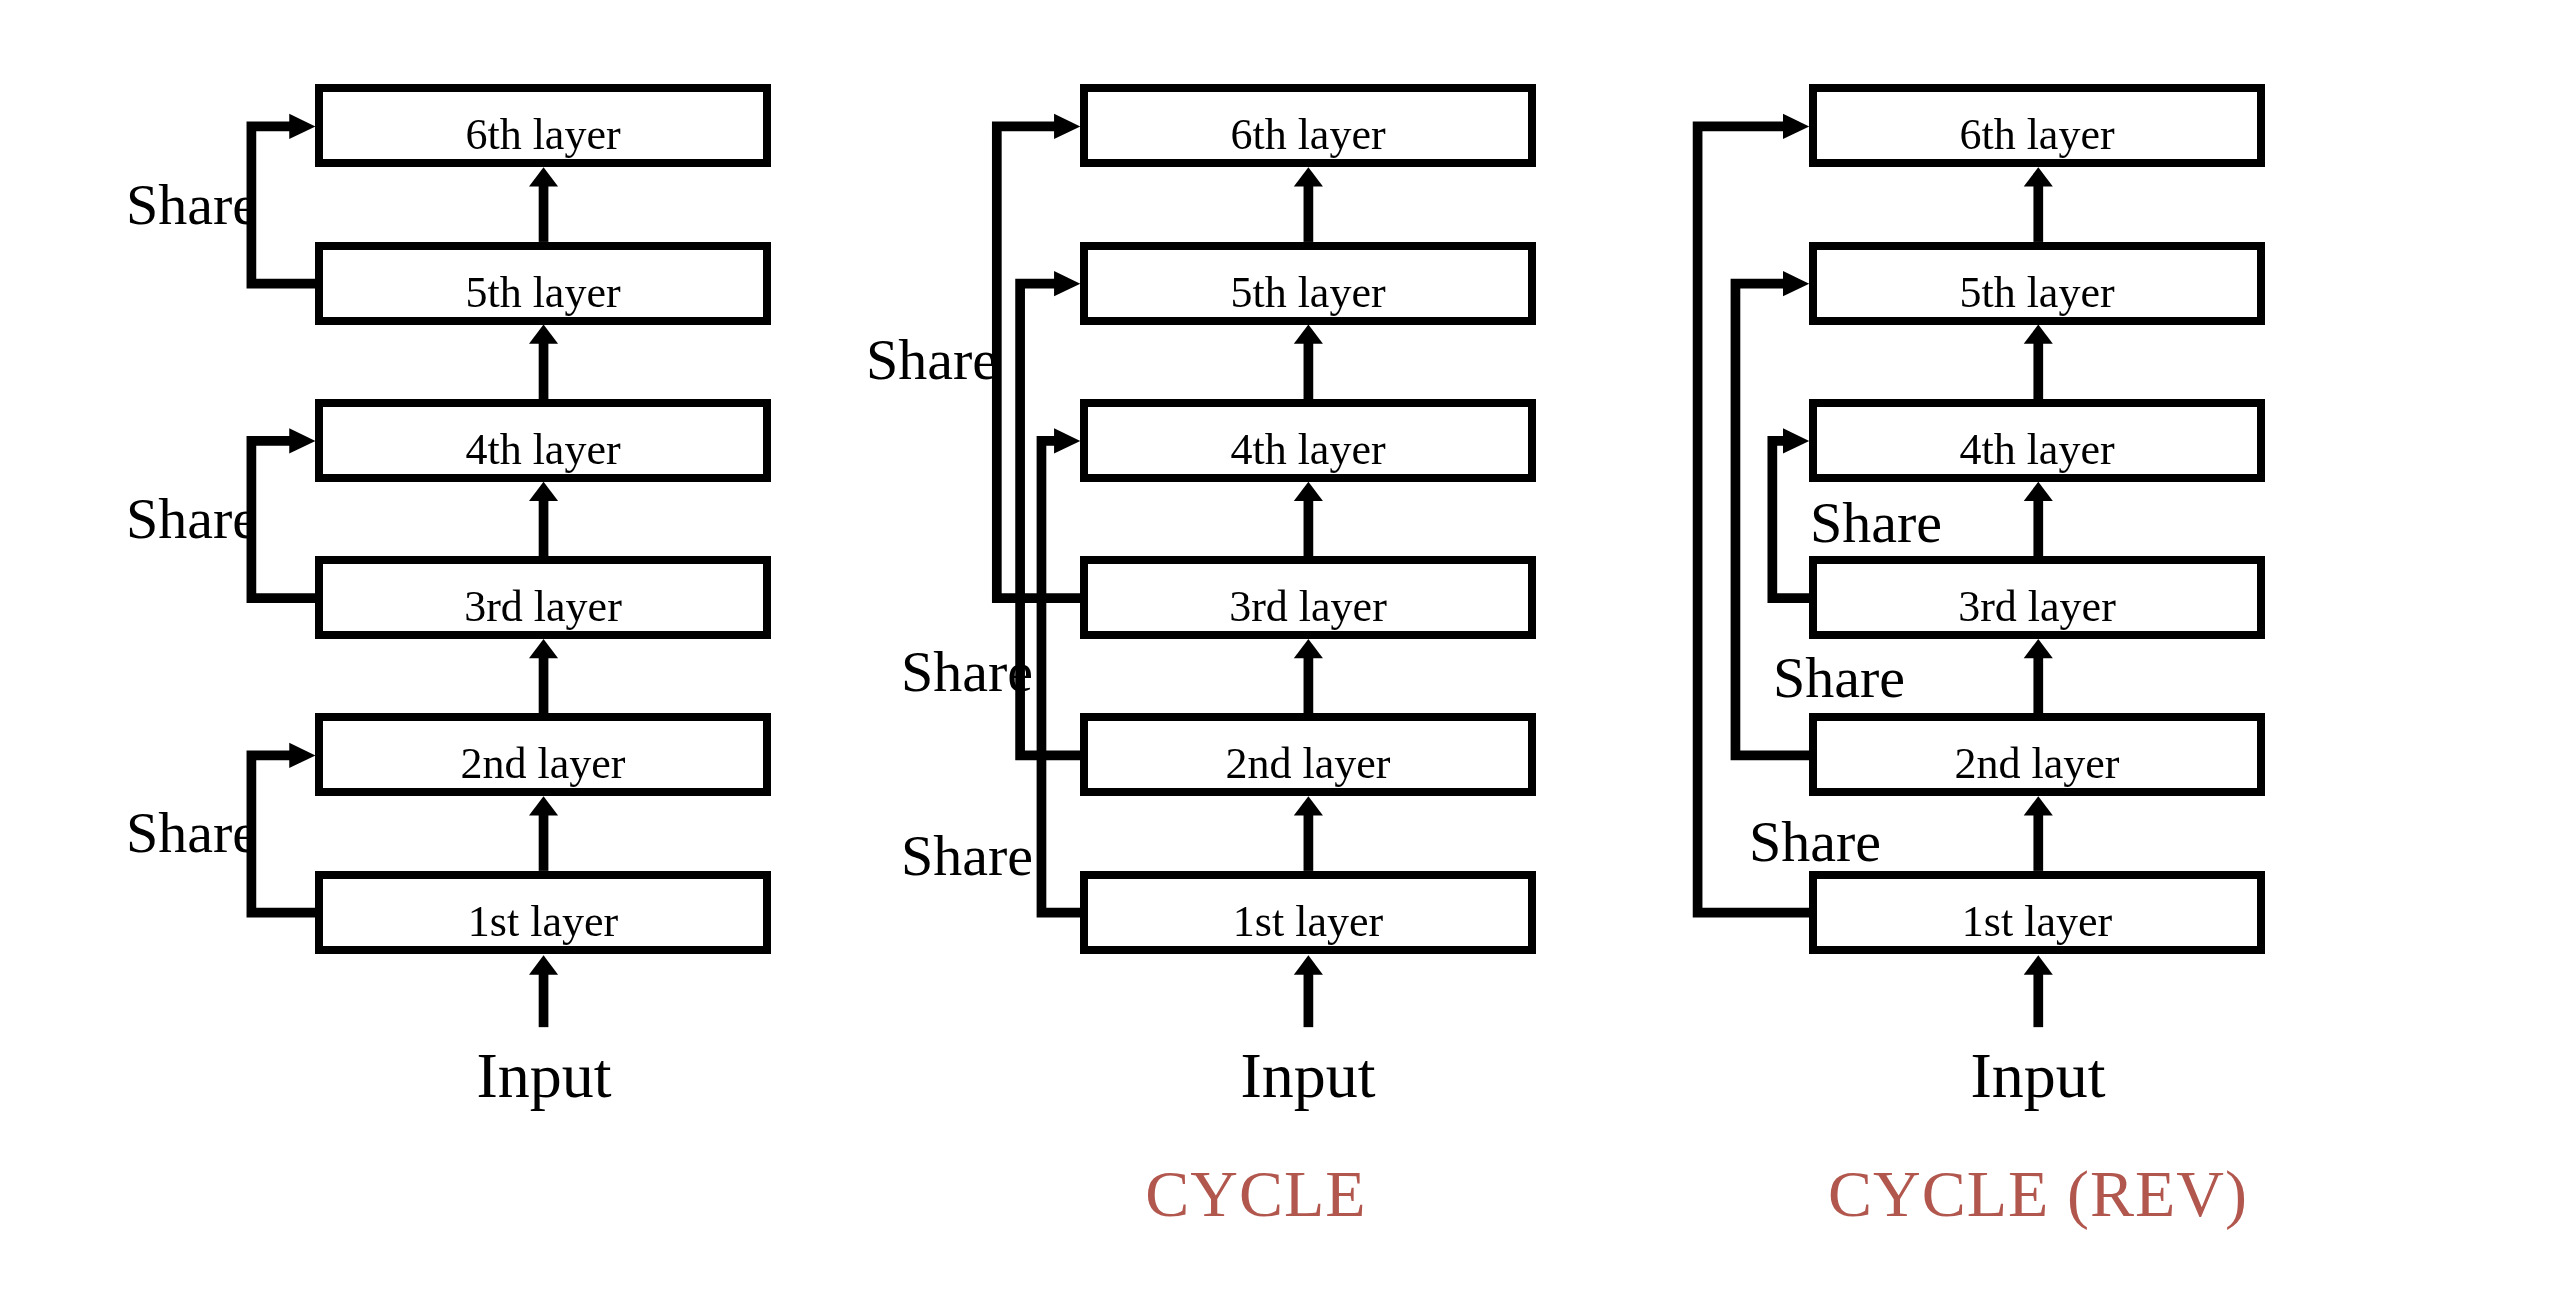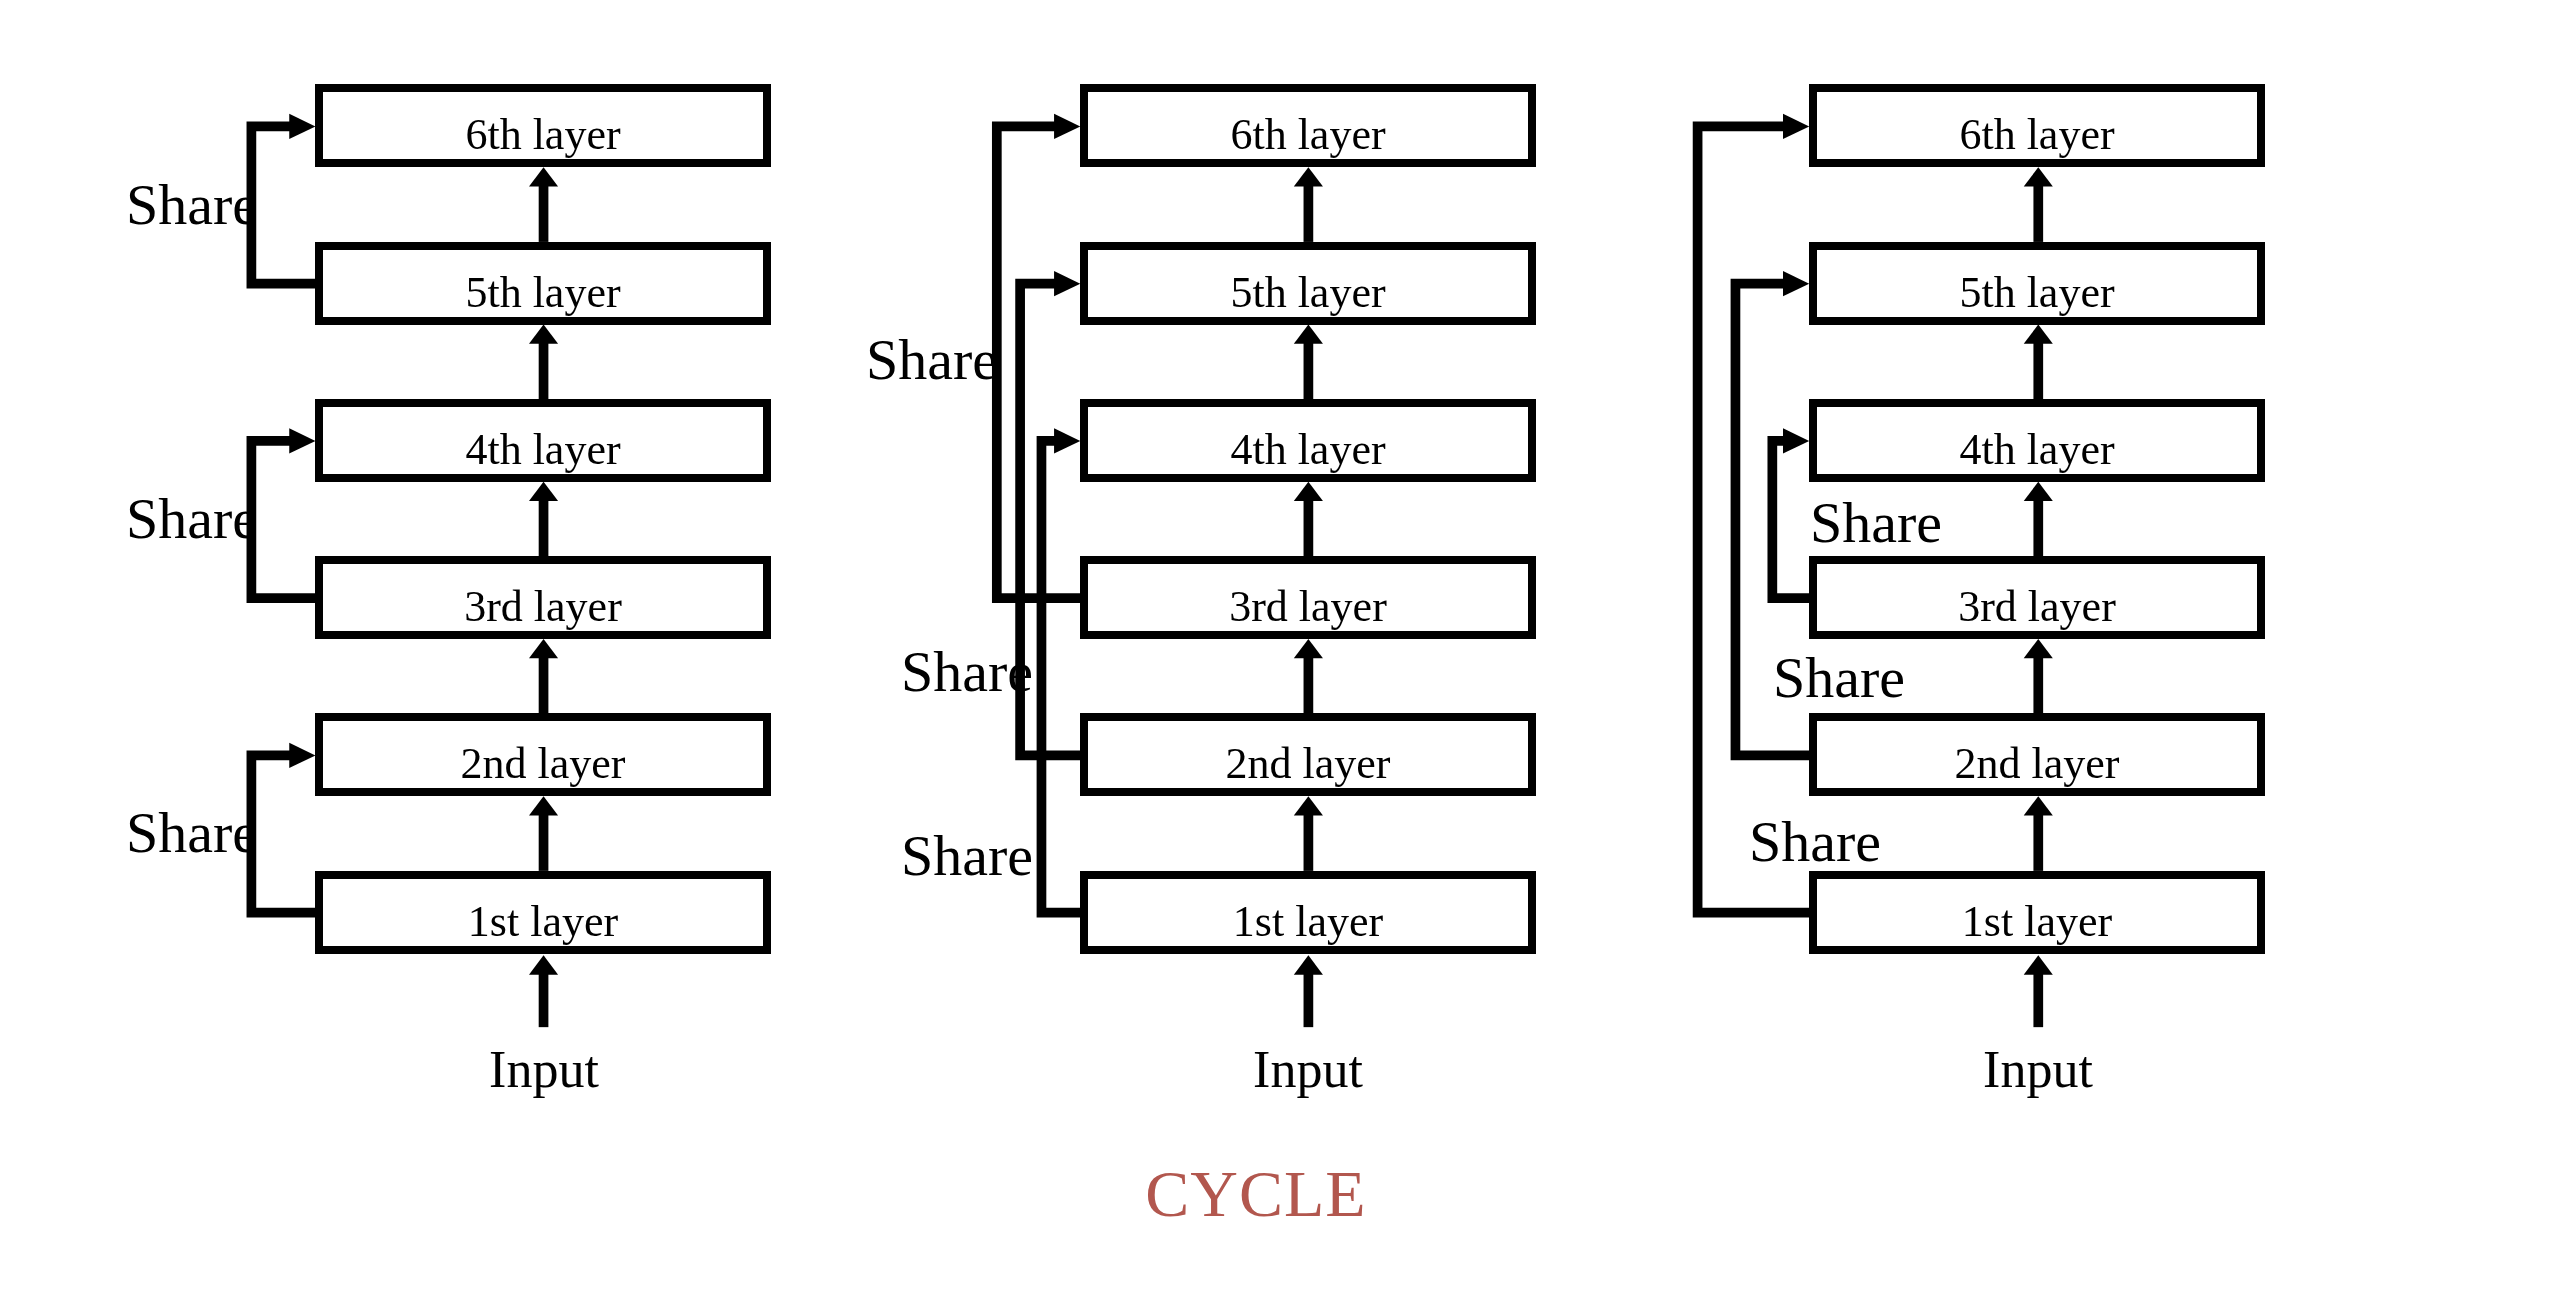--- a/index.html
+++ b/index.html
@@ -32,21 +32,21 @@
   .share-label {
     position: absolute;
     font-size: 58px;
     line-height: 1;
     transform: translateY(-50%);
     white-space: nowrap;
     margin-left: 25px;
   }
   .input-label {
     position: absolute;
-    font-size: 52px;
+    font-size: 64px;
     line-height: 1;
     transform: translateX(-50%);
     white-space: nowrap;
   }
   .column-title {
     position: absolute;
     font-size: 66px;
     line-height: 1;
     transform: translateX(-50%);
     letter-spacing: 1px;
@@ -178,15 +178,16 @@
       <div class="layer-box" style="left: 1809px; top: 242px; width: 456px; height: 83px; background: rgb(255, 255, 255);">
         <span class="layer-label">5th layer</span>
       </div>
       <div class="layer-box" style="left: 1809px; top: 84px; width: 456px; height: 83px; background: rgb(255, 255, 255);">
         <span class="layer-label">6th layer</span>
       </div>
       <div class="share-label" style="left: 1785px; top: 523px;">Share</div>
       <div class="share-label" style="left: 1748px; top: 678px;">Share</div>
       <div class="share-label" style="left: 1724px; top: 842px;">Share</div>
       <div class="input-label" style="left: 2038px; top: 1044px;">Input</div>
+      <div class="column-title" style="left: 2038px; top: 1161px; color: rgb(178, 87, 78);">CYCLE (REV)</div>
     </div>
   </div>
 
 
 </body></html>

